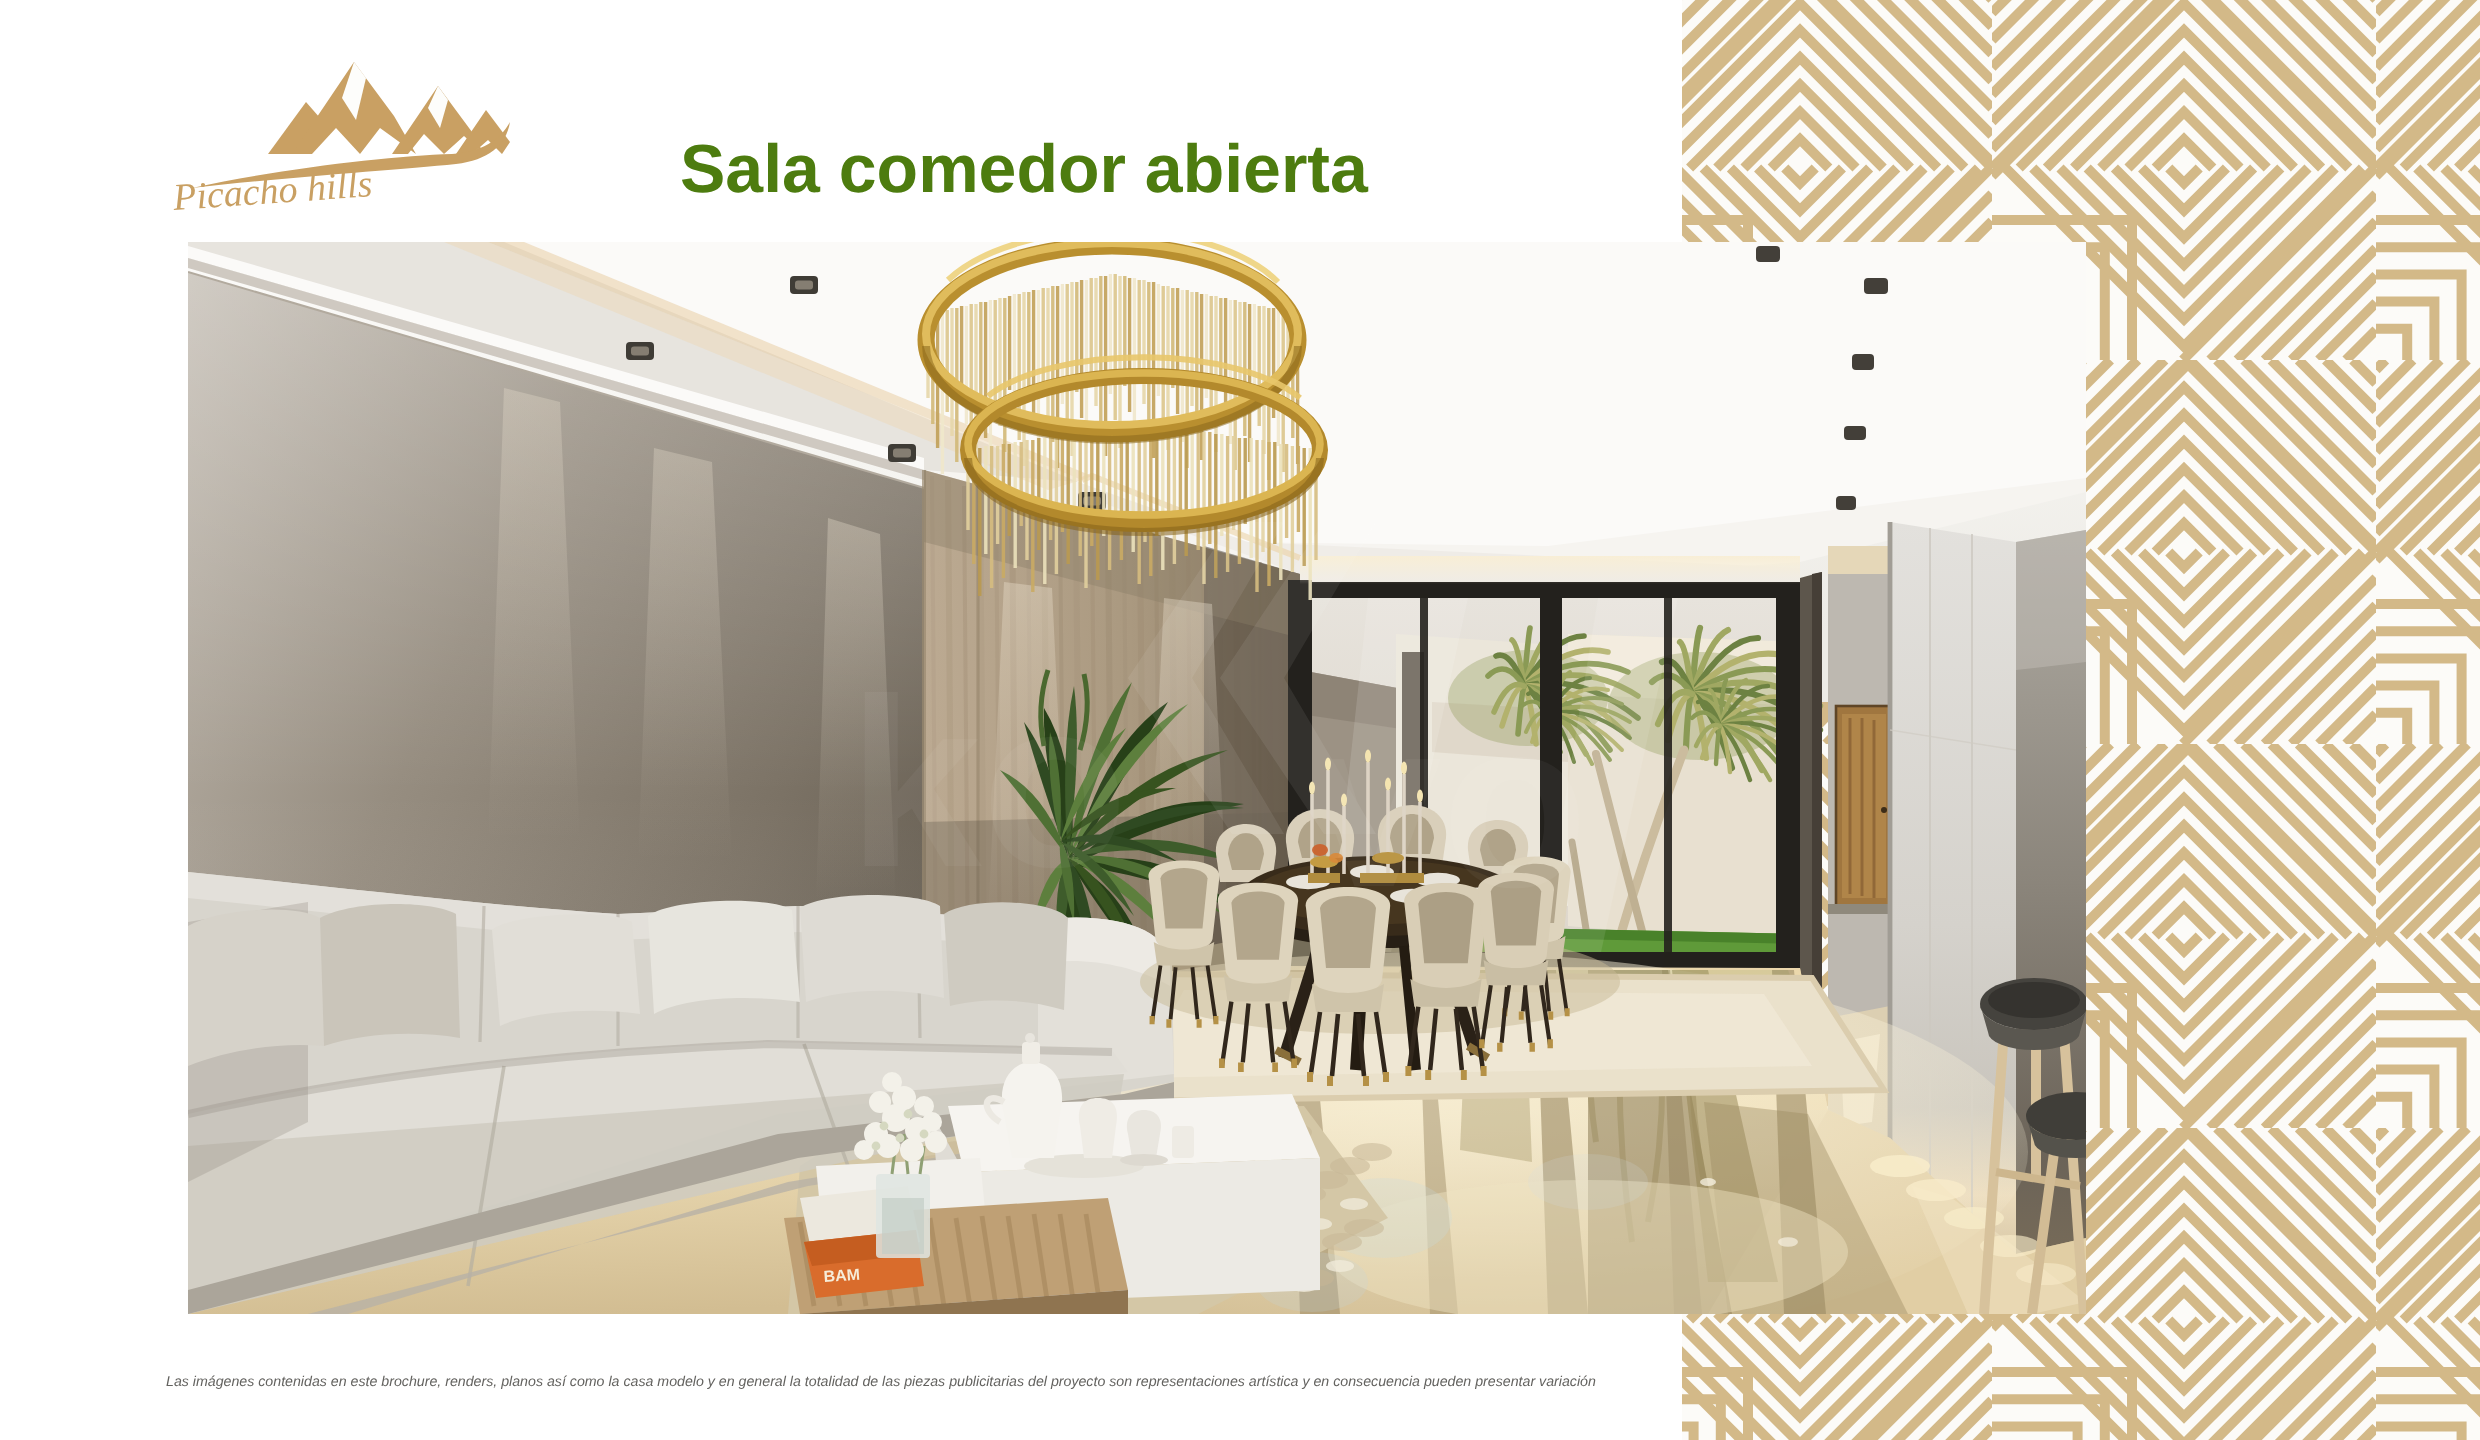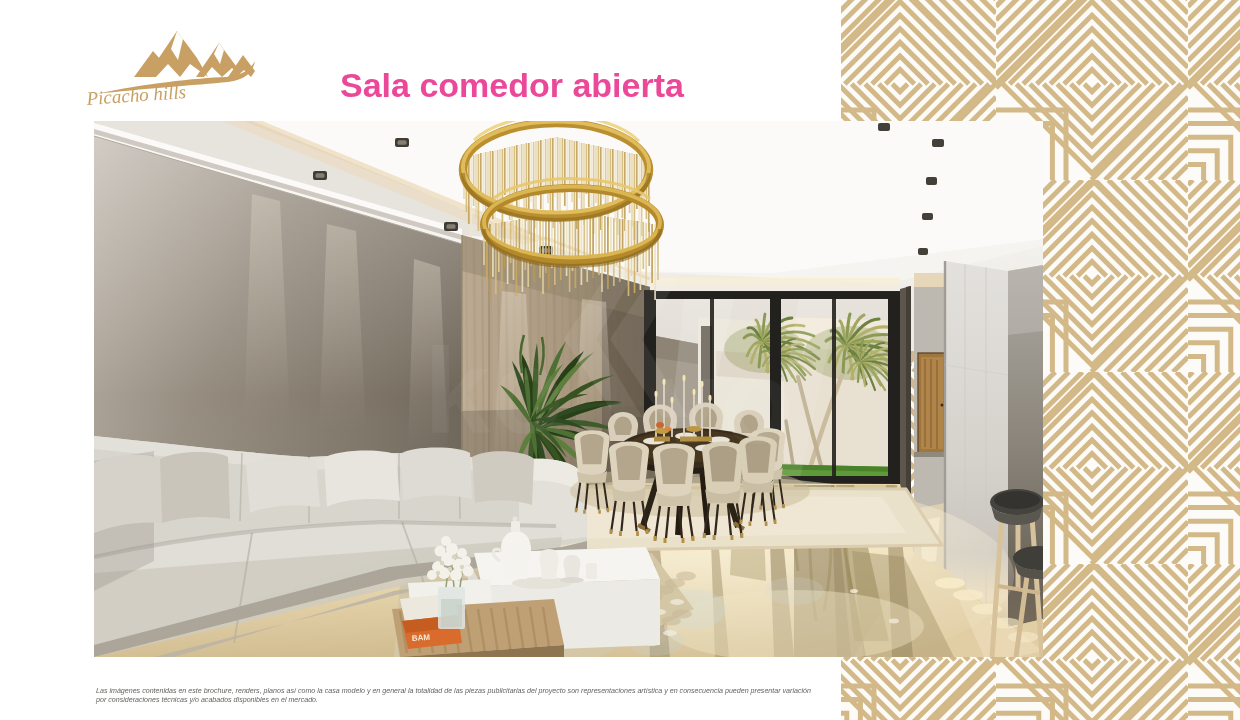--- a/index.html
+++ b/index.html
@@ -74,21 +74,21 @@
 <path d="M135 17 L140 24 L136 38 L130 28 Z" fill="#fdfdfb"></path>
 <path d="M144 51 L159 29 L171 45 L167 51 L160 44 L152 51 Z"></path>
 </g>
 
 <path fill="#c9a063" d="M12 68 C58 58 112 52 142 51 C157 50 166 44 171 35 C169 47 160 54 144 56 C114 59 55 63 12 68 Z"></path>
 
 <text x="3" y="79" font-family="Liberation Serif, serif" font-style="italic" font-size="19" fill="#c9a063" transform="rotate(-4 3 79)">Picacho hills</text>
 </svg>
 </div>
 
-<div class="abs" style="left:340px;top:66px;width:400px;font-weight:bold;font-size:34px;color:#ec4899;letter-spacing:0px">Sala comedor abierta</div>
+<div class="abs" style="left:340px;top:66px;width:400px;font-weight:bold;font-size:34px;color:#4d7c0f;letter-spacing:0px">Sala comedor abierta</div>
 
 <div class="abs" style="left:94px;top:121px;width:949px;height:536px">
 <svg width="949" height="536" viewBox="0 0 949 536" xmlns="http://www.w3.org/2000/svg">
 <defs>
 <linearGradient id="ceilG" x1="0" y1="0" x2="0.25" y2="1">
  <stop offset="0" stop-color="#fbfaf8"></stop>
           <stop offset="0.6" stop-color="#f5f4f0"></stop>
           <stop offset="1" stop-color="#edebe6"></stop>
 </linearGradient>
 <linearGradient id="lwallG" x1="0" y1="0" x2="0.95" y2="0.5">
@@ -932,16 +932,15 @@
 
 <g fill="#ffffff" opacity="0.07">
         <path d="M470,218 L522,140 L548,140 L502,218 L548,296 L522,296 Z"></path>
         <path d="M516,218 L568,140 L594,140 L548,218 L594,296 L568,296 Z"></path>
         <text x="330" y="312" font-size="120" font-family="Liberation Sans, sans-serif" font-weight="bold" opacity="0.6">ko</text>
         <text x="560" y="322" font-size="120" font-family="Liberation Sans, sans-serif" font-weight="bold" opacity="0.6">vo</text>
       </g>
 </svg>
 </div>
 
-<div class="abs" style="left:96px;top:687px;width:1140px;font-size:7.1px;font-style:italic;color:#63625f;line-height:8.7px;white-space:nowrap">
+<div class="abs" style="left:83px;top:687px;width:1140px;font-size:7.1px;font-style:italic;color:#63625f;line-height:8.7px;white-space:nowrap">
 <div>Las imágenes contenidas en este brochure, renders, planos así como la casa modelo y en general la totalidad de las piezas publicitarias del proyecto son representaciones artística y en consecuencia pueden presentar variación</div>
-<div>por consideraciones técnicas y/o acabados disponibles en el mercado.</div>
 </div>
 
 </body></html>

